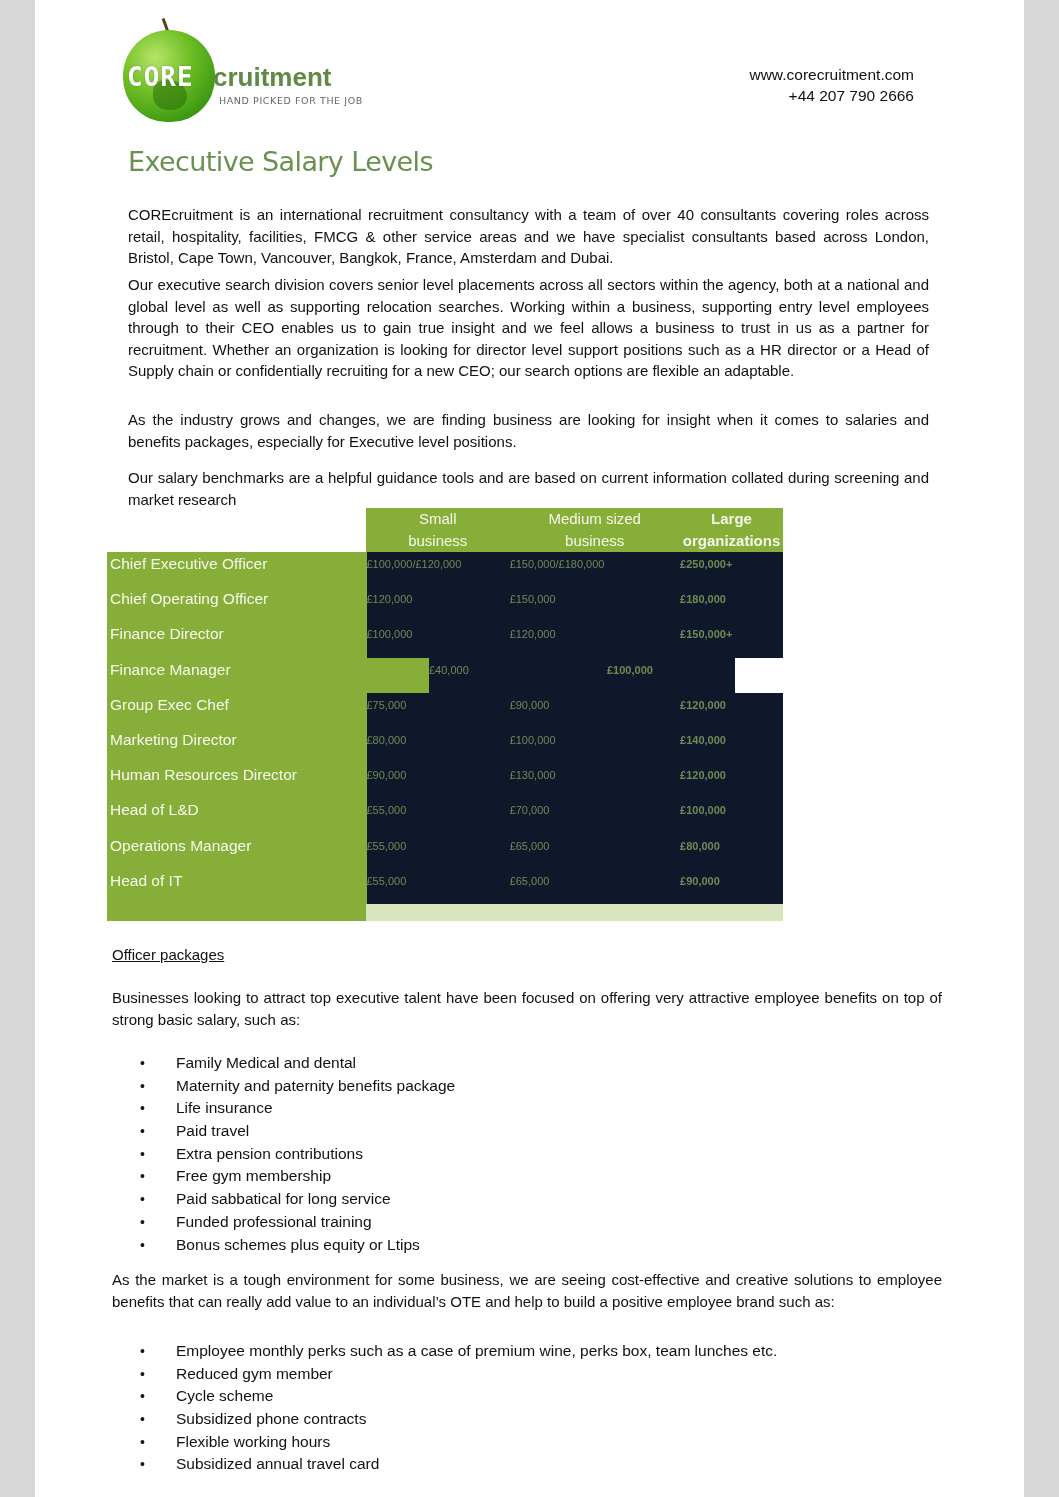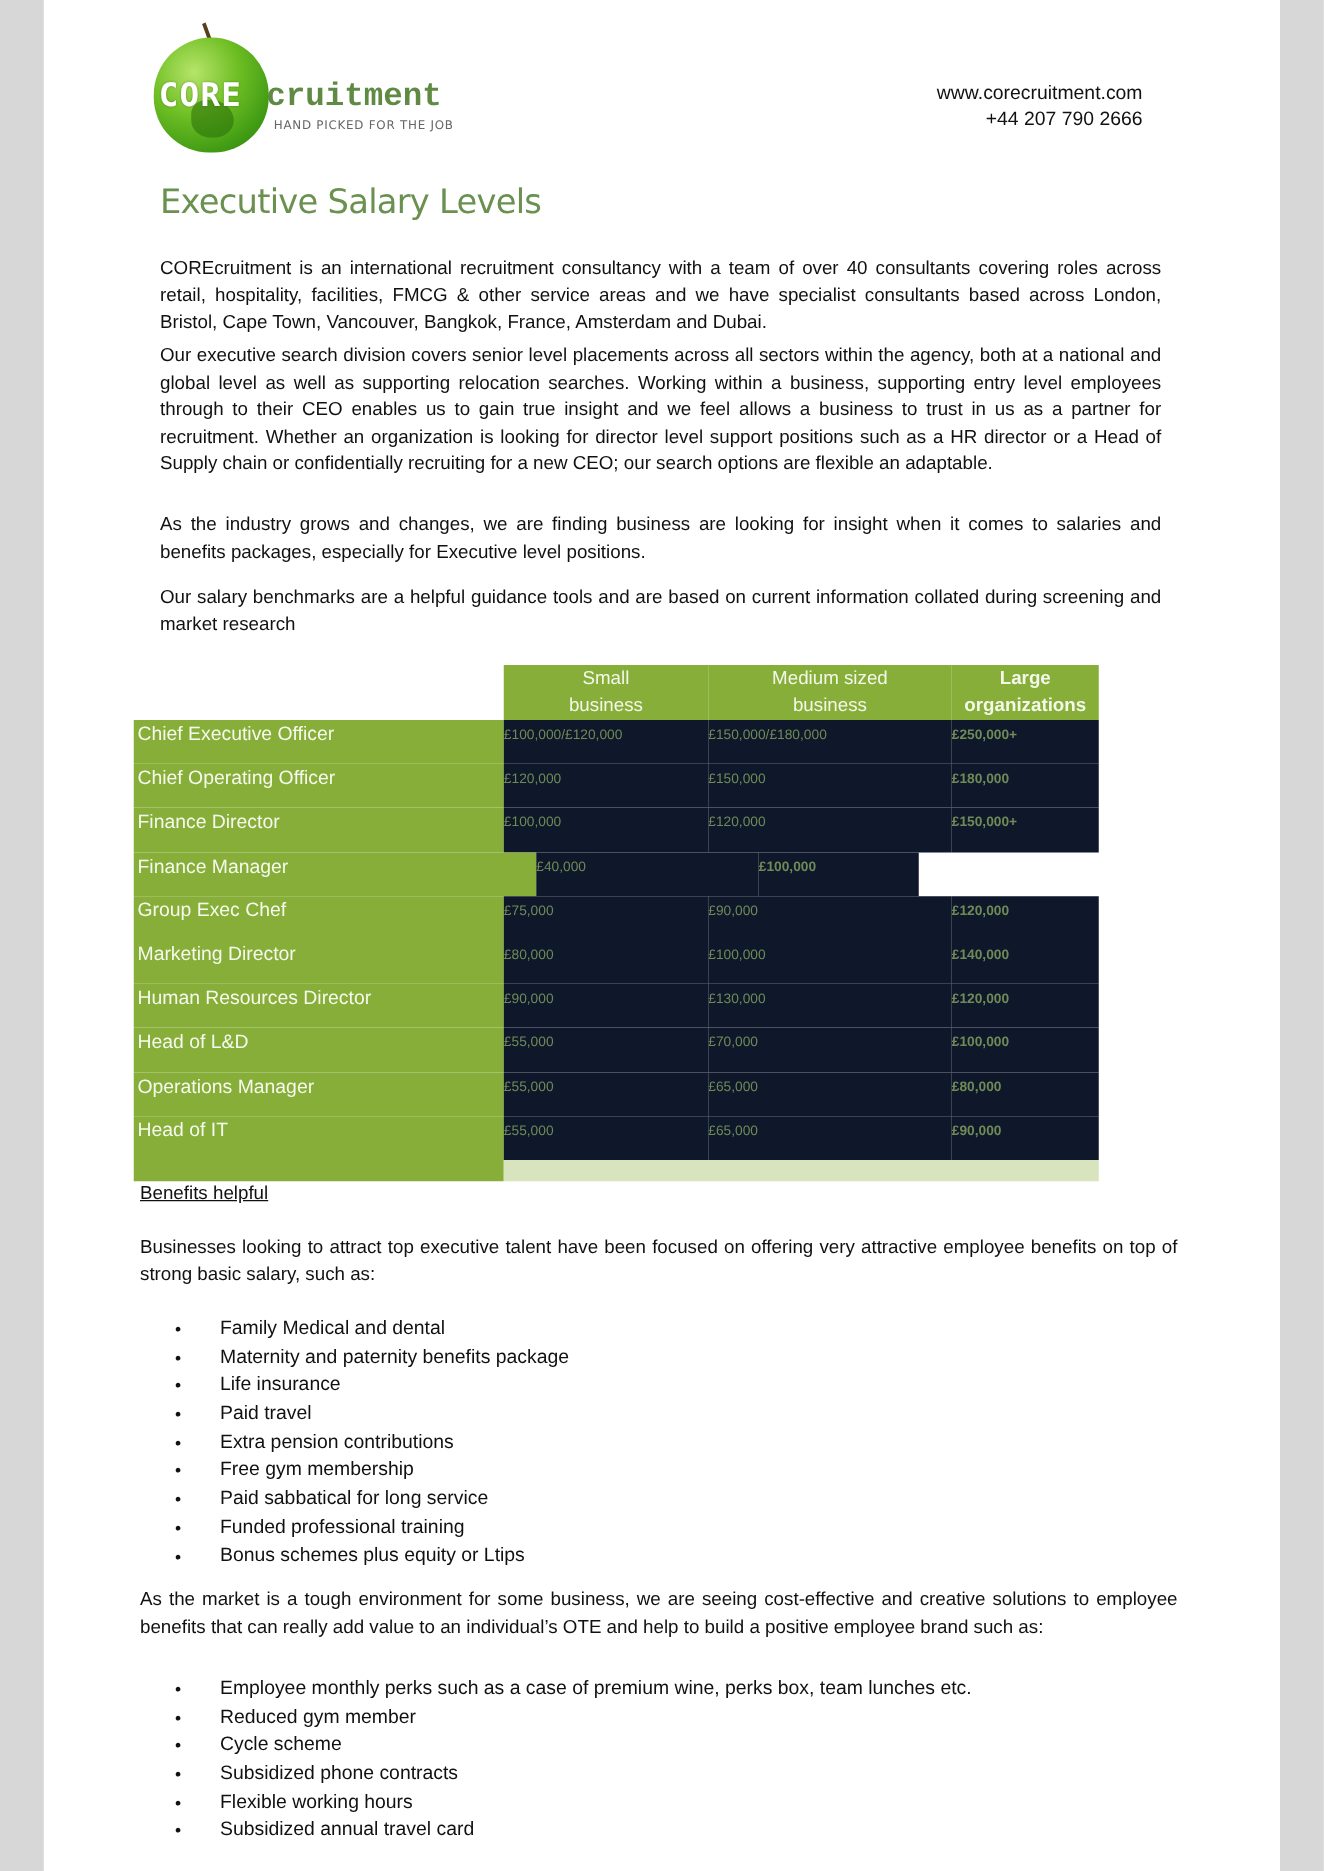--- a/index.html
+++ b/index.html
@@ -31,21 +31,21 @@
     background: #5a3d1a; transform: rotate(-20deg);
   }
   .logo-core {
     position: absolute; left: 4px; top: 44px;
     font-family: "DejaVu Sans Mono", monospace; font-weight: bold;
     font-size: 26px; letter-spacing: 1px; color: #ffffff;
     text-shadow: 0 0 2px rgba(0,0,0,0.3);
   }
   .logo-cruit {
     position: absolute; left: 90px; top: 44px;
-    font-family: Liberation Mono, monospace; font-weight: bold;
+    font-family: Liberation Sans, sans-serif; font-weight: bold;
     font-size: 26px; color: #5f8a44; letter-spacing: 0px;
   }
   .logo-tag {
     position: absolute; left: 96px; top: 77px;
     font-family: "DejaVu Sans", sans-serif; font-size: 9.5px; color: #666;
     letter-spacing: 0.6px;
   }
 
   .contact { right: 110px; top: 64px; text-align: right; font-size: 15.5px; color: #111; line-height: 21px; }
   .contact a { color: #111; }
@@ -54,21 +54,21 @@
     left: 93px; top: 146px; font-size: 27px; color: #6a9150;
     font-family: "DejaVu Sans", sans-serif; letter-spacing: -0.6px;
   }
 
   .body-text {
     left: 93px; width: 801px; font-size: 15px; line-height: 21.5px;
     color: #111; text-align: justify; margin: 0;
   }
 
   
-  .table { left: 72px; top: 532px; width: 772px; }
+  .table { left: 72px; top: 508px; width: 676px; }
   .thead { display: flex; height: 44px; }
   .thead .blank { width: 322px; background: #fff; }
   .thead .hcell {
     background: #86ae38; color: #f4f8ea; font-size: 15px; line-height: 22px;
     text-align: center;
   }
   .c1 { width: 178px; } .c2 { width: 212px; } .c3 { width: 128px; font-weight: bold; }
   .trow { display: flex; height: 35.2px; }
   .trow .rlabel {
     width: 319px; padding-left: 3px; background: #86ae38; color: #f6faee;
@@ -190,21 +190,21 @@
       <div class="vcell c1">£55,000</div>
       <div class="vcell c2">£65,000</div>
       <div class="vcell c3">£90,000</div>
     </div>
     <div class="tfoot">
       <div class="rlabel"></div>
       <div class="rest"></div>
     </div>
   </div>
 
-  <div class="abs section-title">Benefits helpful</div>
+  <div class="abs section-title">Officer packages</div>
 
   <p class="abs body-text" style="top:987px; left:77px; width:830px;">Businesses looking to attract top executive talent have been focused on offering very attractive employee benefits on top of strong basic salary, such as:</p>
 
   <ul class="abs bullets" style="top:1052px;">
     <li>
         <span class="dot">•</span>
         <span>Family Medical and dental</span>
       </li>
     <li>
         <span class="dot">•</span>

